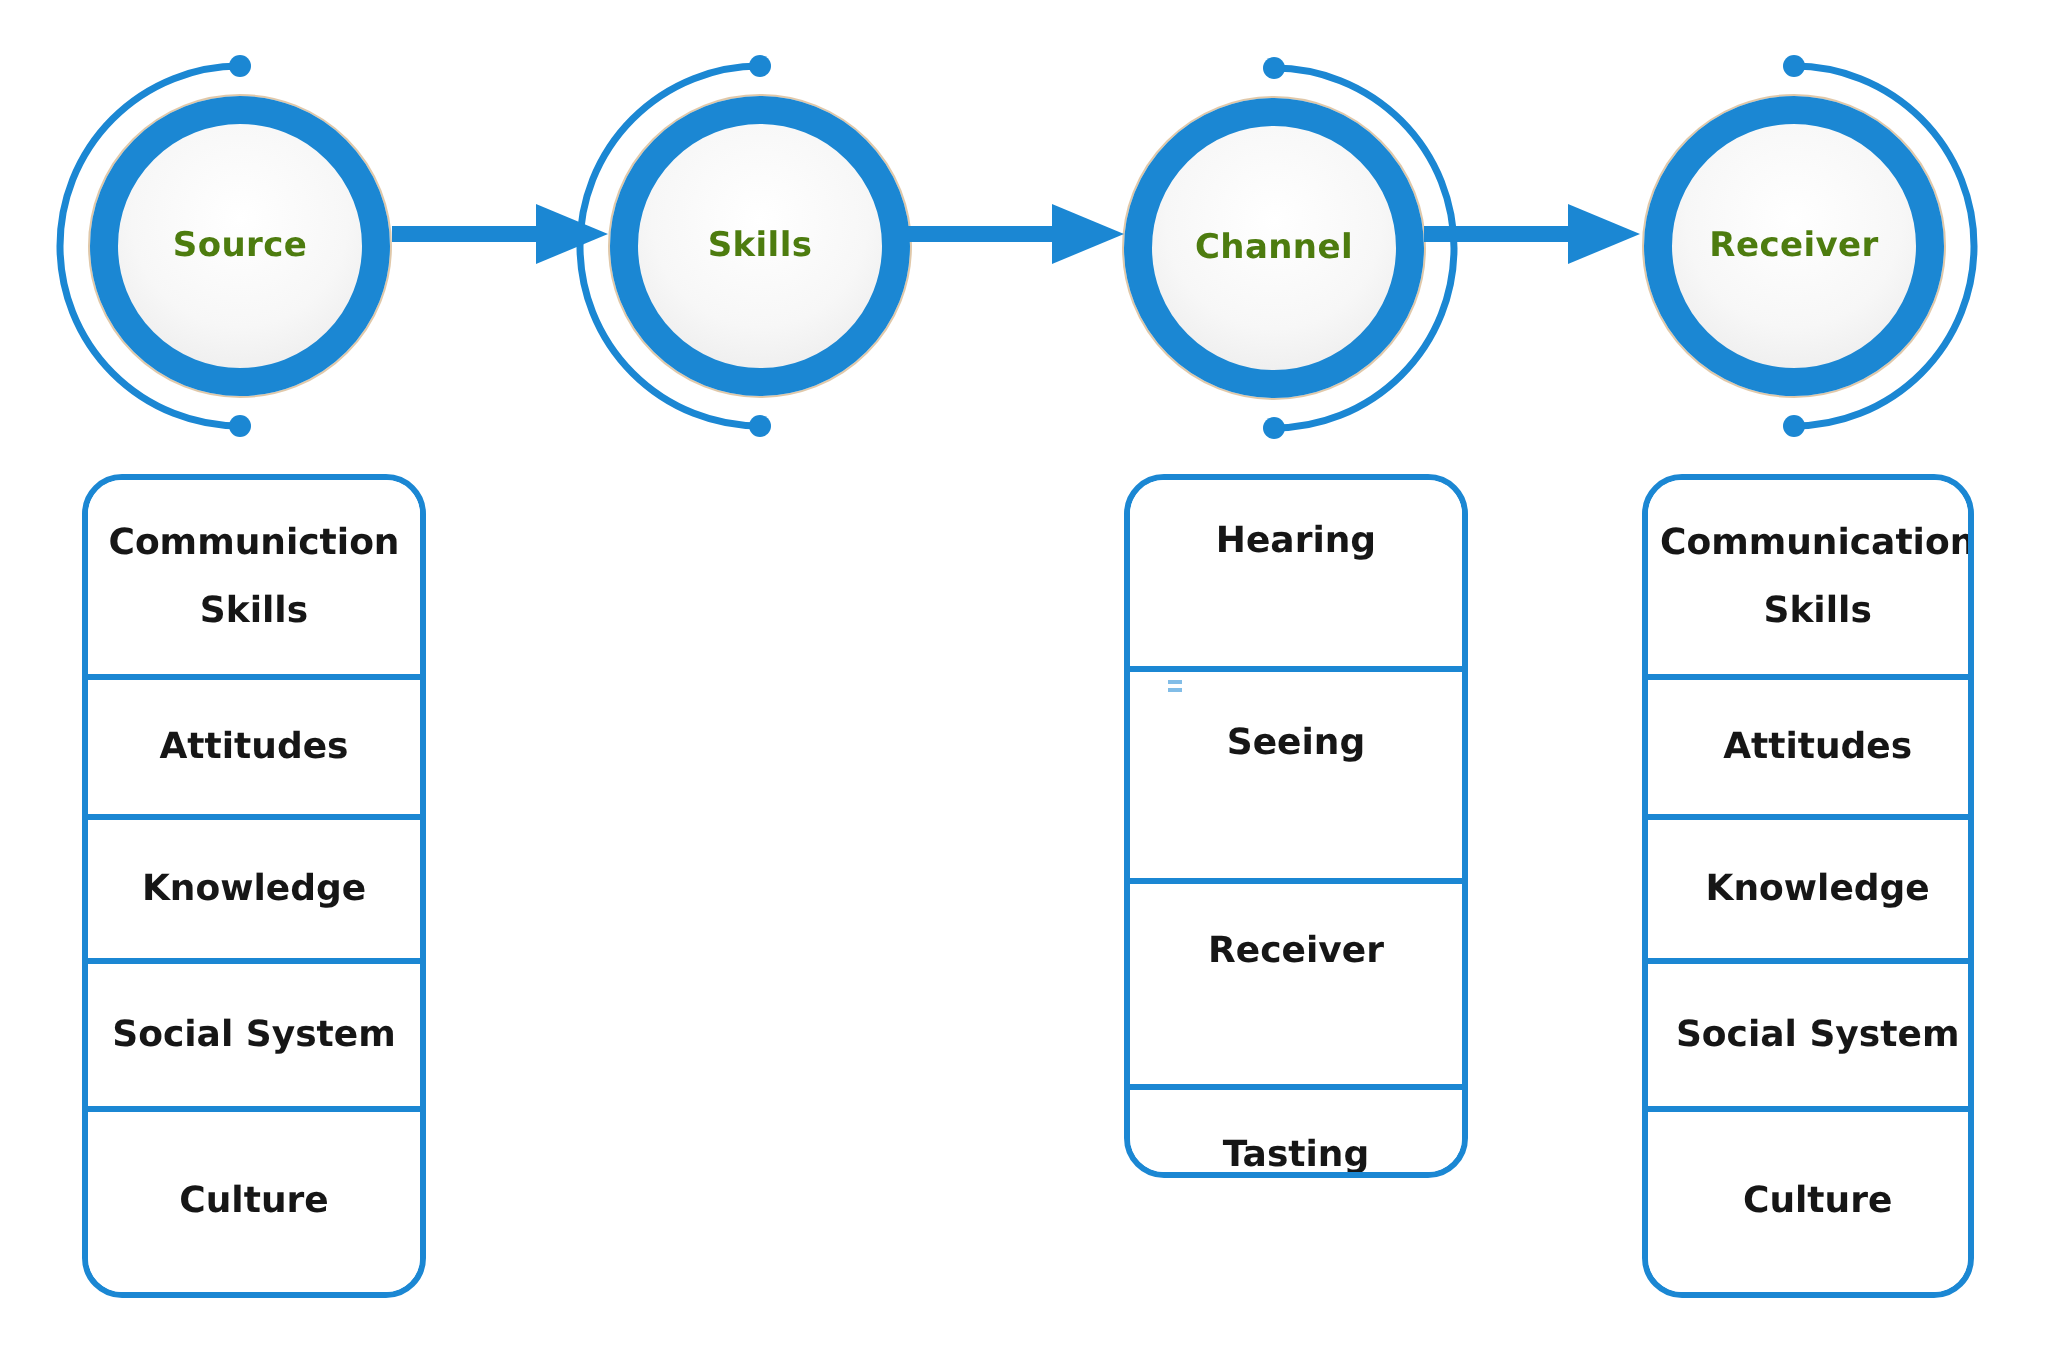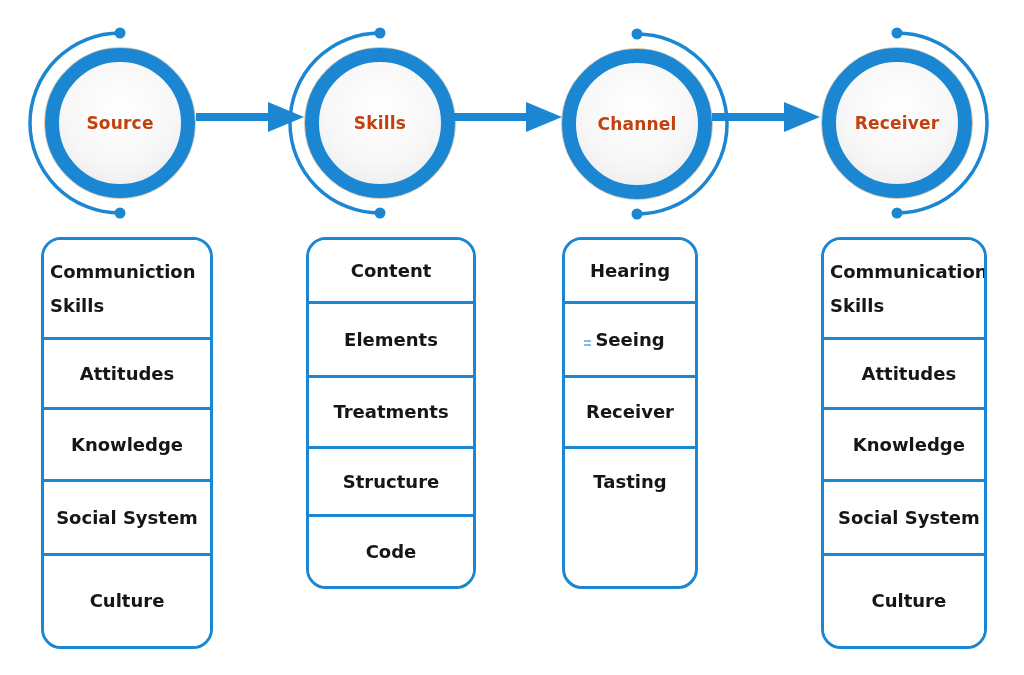--- a/index.html
+++ b/index.html
@@ -10,39 +10,39 @@
   .canvas{position:absolute;inset:0;}
   
   .node{position:absolute;width:190px;height:212px;}
   .node-source  {left:25px; top:17px;}
   .node-message {left:285px;top:17px;}
   .node-channel {left:542px;top:18px;}
   .node-receiver{left:802px;top:17px;}
   .node svg{position:absolute;left:0;top:0;}
   .node-label{
     position:absolute;inset:0;display:flex;align-items:center;justify-content:center;
-    font-size:17px;font-weight:700;color:#c2410c;letter-spacing:.2px;pointer-events:none;
+    font-size:17px;font-weight:700;color:#4d7c0f;letter-spacing:.2px;pointer-events:none;
   }
   
   .arrow{position:absolute;top:101px;width:108px;height:32px;}
   .arrow-1{left:196px;}
   .arrow-2{left:454px;}
   .arrow-3{left:712px;}
   
   .attr-col{
     position:absolute;top:237px;background:#ffffff;
     border:3px solid #1b87d3;border-radius:20px;overflow:hidden;
     display:grid;box-sizing:border-box;
   }
   .col-1{left:41px; width:172px;height:412px;grid-template-rows:97px 70px 72px 74px auto;}
   .col-2{left:306px;width:170px;height:352px;grid-template-rows:61px 74px 71px 68px auto;}
-  .col-3{left:562px;width:136px;height:352px;grid-template-rows:61px 74px 71px 68px auto;}
+  .col-3{left:562px;width:172px;height:352px;grid-template-rows:61px 74px 71px 68px auto;gap:32px;}
   .col-4{left:821px;width:166px;height:412px;grid-template-rows:97px 70px 72px 74px auto;}
   .cell{
-    display:flex;align-items:center;justify-content:center;text-align:left;
+    display:flex;align-items:center;justify-content:center;text-align:center;
     font-size:18px;font-weight:700;color:#161616;line-height:1.85;
     padding:0 6px;background:#ffffff;
   }
   .cell + .cell{border-top:3px solid #1b87d3;}
   
   .stray{
     position:absolute;left:584px;top:340px;width:7px;height:2px;
     background:rgba(27,135,211,.55);box-shadow:0 4px 0 rgba(27,135,211,.55);
   }
 </style>
@@ -119,27 +119,20 @@
   </svg>
 
   <div class="attr-col col-1">
     <div class="cell">Communiction Skills</div>
     <div class="cell">Attitudes</div>
     <div class="cell">Knowledge</div>
     <div class="cell">Social System</div>
     <div class="cell">Culture</div>
   </div>
 
-  <div class="attr-col col-2">
-    <div class="cell">Content</div>
-    <div class="cell">Elements</div>
-    <div class="cell">Treatments</div>
-    <div class="cell">Structure</div>
-    <div class="cell">Code</div>
-  </div>
 
   <div class="attr-col col-3">
     <div class="cell">Hearing</div>
     <div class="cell">Seeing</div>
     <div class="cell">Receiver</div>
     <div class="cell">Tasting</div>
   </div>
 
   <div class="attr-col col-4">
     <div class="cell">Communication Skills</div>

